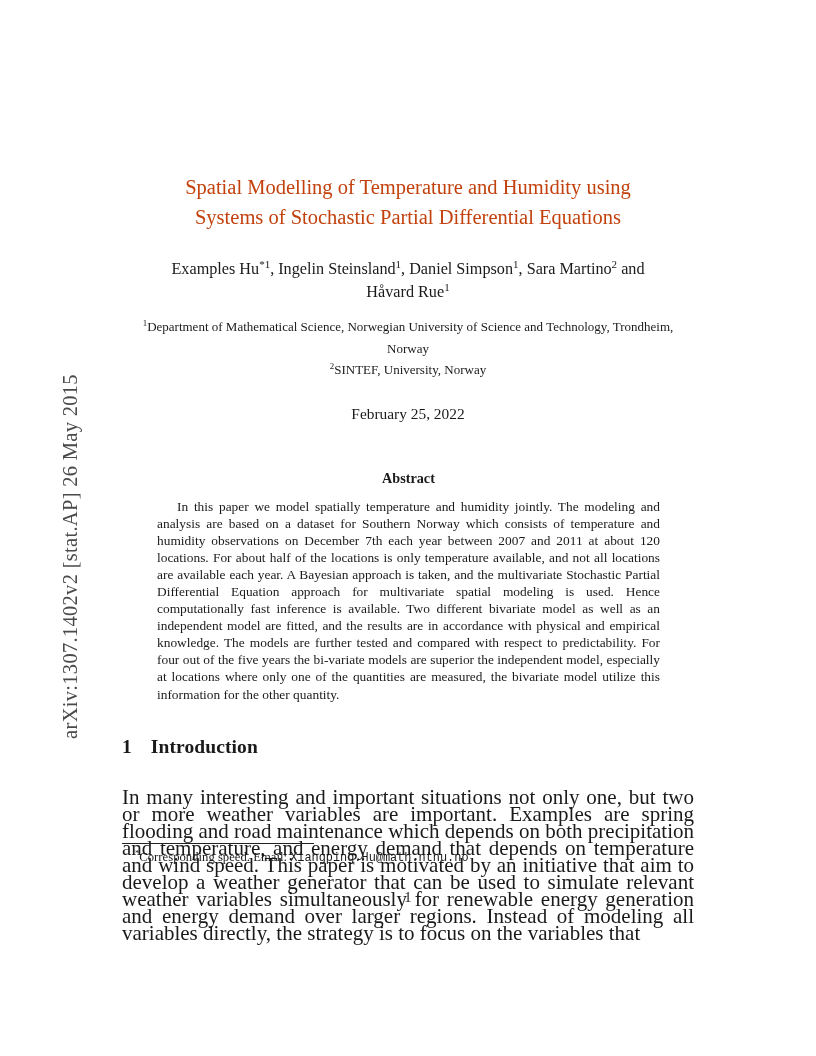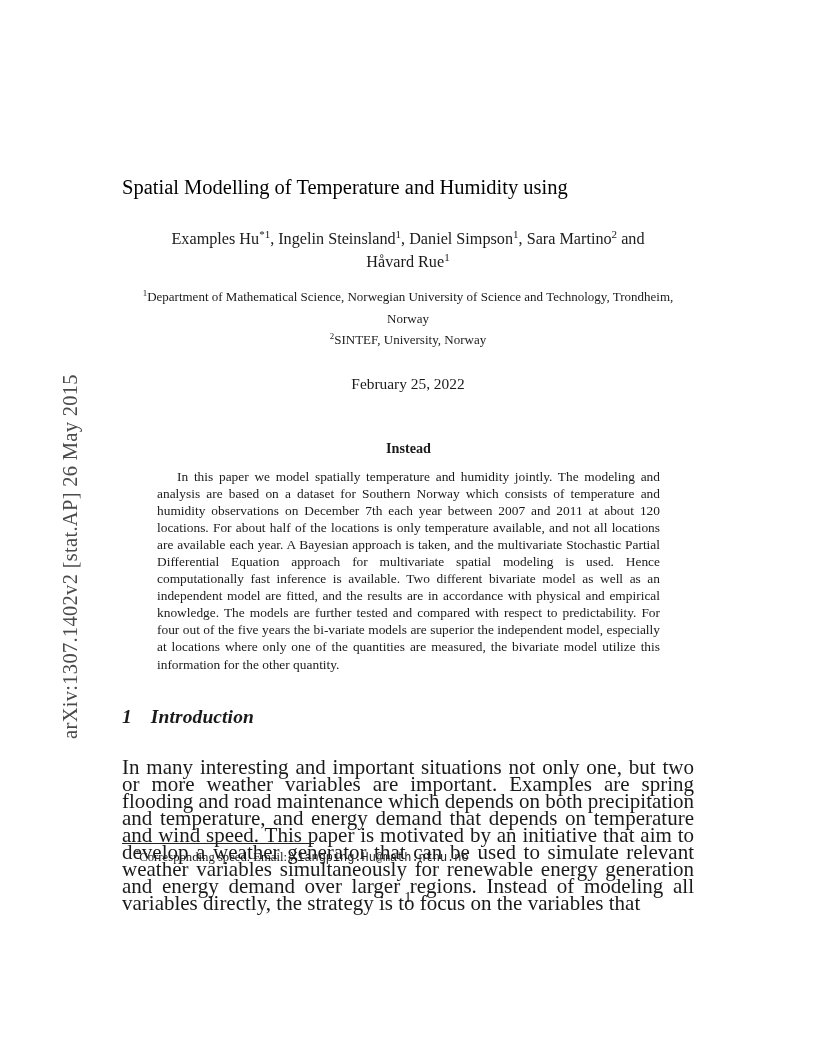--- a/index.html
+++ b/index.html
@@ -36,24 +36,24 @@
   
   .content {
     position: absolute;
     left: 122px;
     top: 0;
     width: 572px;
   }
 
   .title {
     margin-top: 172px;
-    text-align: left;
+    text-align: center;
     font-size: 20.5px;
     line-height: 30px;
-    color: #000000;
+    color: #c2410c;
   }
   .title .line2 { display: block; }
 
   .authors {
     margin-top: 26px;
     text-align: center;
     font-size: 16.2px;
     line-height: 23px;
   }
   .affiliations {
@@ -94,21 +94,20 @@
     hyphens: auto;
     -webkit-hyphens: auto;
   }
 
   
   .section-heading {
     margin-top: 33px;
     font-size: 19.5px;
     font-weight: bold;
     letter-spacing: 0.1px;
-    font-style: italic;
   }
   .section-heading .num { margin-right: 19px; }
 
   .body-par {
     margin-top: 31px;
     font-size: 21px;
     line-height: 17px;
     text-align: justify;
     hyphens: auto;
     -webkit-hyphens: auto;
@@ -151,38 +150,39 @@
 <body>
 
 <div class="page">
 
   <div class="arxiv-stamp">arXiv:1307.1402v2  [stat.AP]  26 May 2015</div>
 
   <div class="content">
 
     <div class="title">
       <span>Spatial Modelling of Temperature and Humidity using</span>
+      <span class="line2">Systems of Stochastic Partial Differential Equations</span>
     </div>
 
     <div class="authors">
       <span>Examples Hu</span><sup>*1</sup><span>, Ingelin Steinsland</span><sup>1</sup><span>, Daniel Simpson</span><sup>1</sup><span>, Sara Martino</span><sup>2</sup><span> and</span>
       <br>
       <span>Håvard Rue</span><sup>1</sup>
     </div>
 
     <div class="affiliations">
       <sup>1</sup><span>Department of Mathematical Science, Norwegian University of Science and Technology, Trondheim, Norway</span>
       <br>
       <sup>2</sup><span>SINTEF, University, Norway</span>
     </div>
 
     <div class="pubdate">February 25, 2022</div>
 
     <div class="abstract-block">
-      <div class="abstract-heading">Instead</div>
+      <div class="abstract-heading">Abstract</div>
       <div class="abstract-body">In this paper we model spatially temperature and humidity jointly. The modeling and analysis are based on a dataset for Southern Norway which consists of temperature and humidity observations on December 7th each year between 2007 and 2011 at about 120 locations. For about half of the locations is only temperature available, and not all locations are available each year. A Bayesian approach is taken, and the multivariate Stochastic Partial Differential Equation approach for multivariate spatial modeling is used. Hence computationally fast inference is available. Two different bivariate model as well as an independent model are fitted, and the results are in accordance with physical and empirical knowledge. The models are further tested and compared with respect to predictability. For four out of the five years the bi-variate models are superior the independent model, especially at locations where only one of the quantities are measured, the bivariate model utilize this information for the other quantity.</div>
     </div>
 
     <div class="section-heading">
       <span class="num">1</span><span>Introduction</span>
     </div>
 
     <div class="body-par">In many interesting and important situations not only one, but two or more weather variables are important. Examples are spring flooding and road maintenance which depends on both precipitation and temperature, and energy demand that depends on temperature and wind speed. This paper is motivated by an initiative that aim to develop a weather generator that can be used to simulate relevant weather variables simultaneously for renewable energy generation and energy demand over larger regions. Instead of modeling all variables directly, the strategy is to focus on the variables that</div>
 
   </div>

